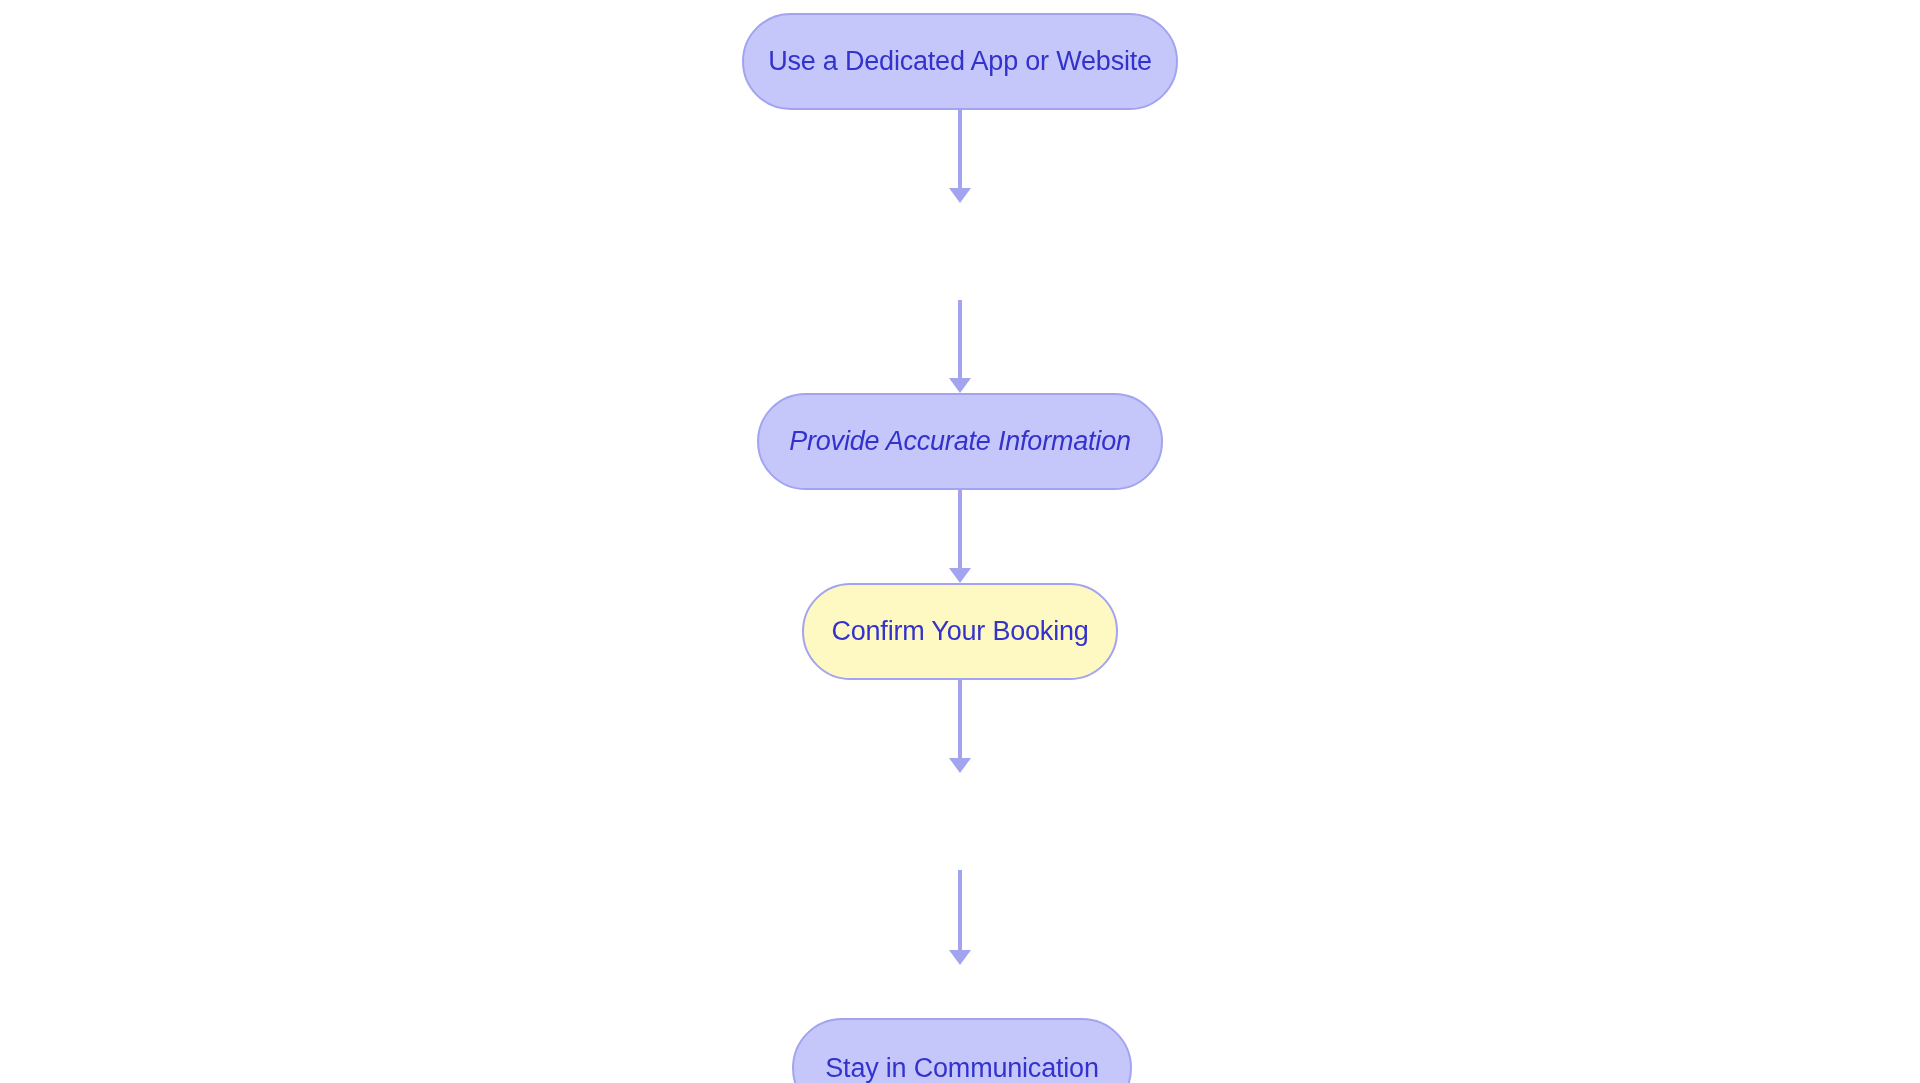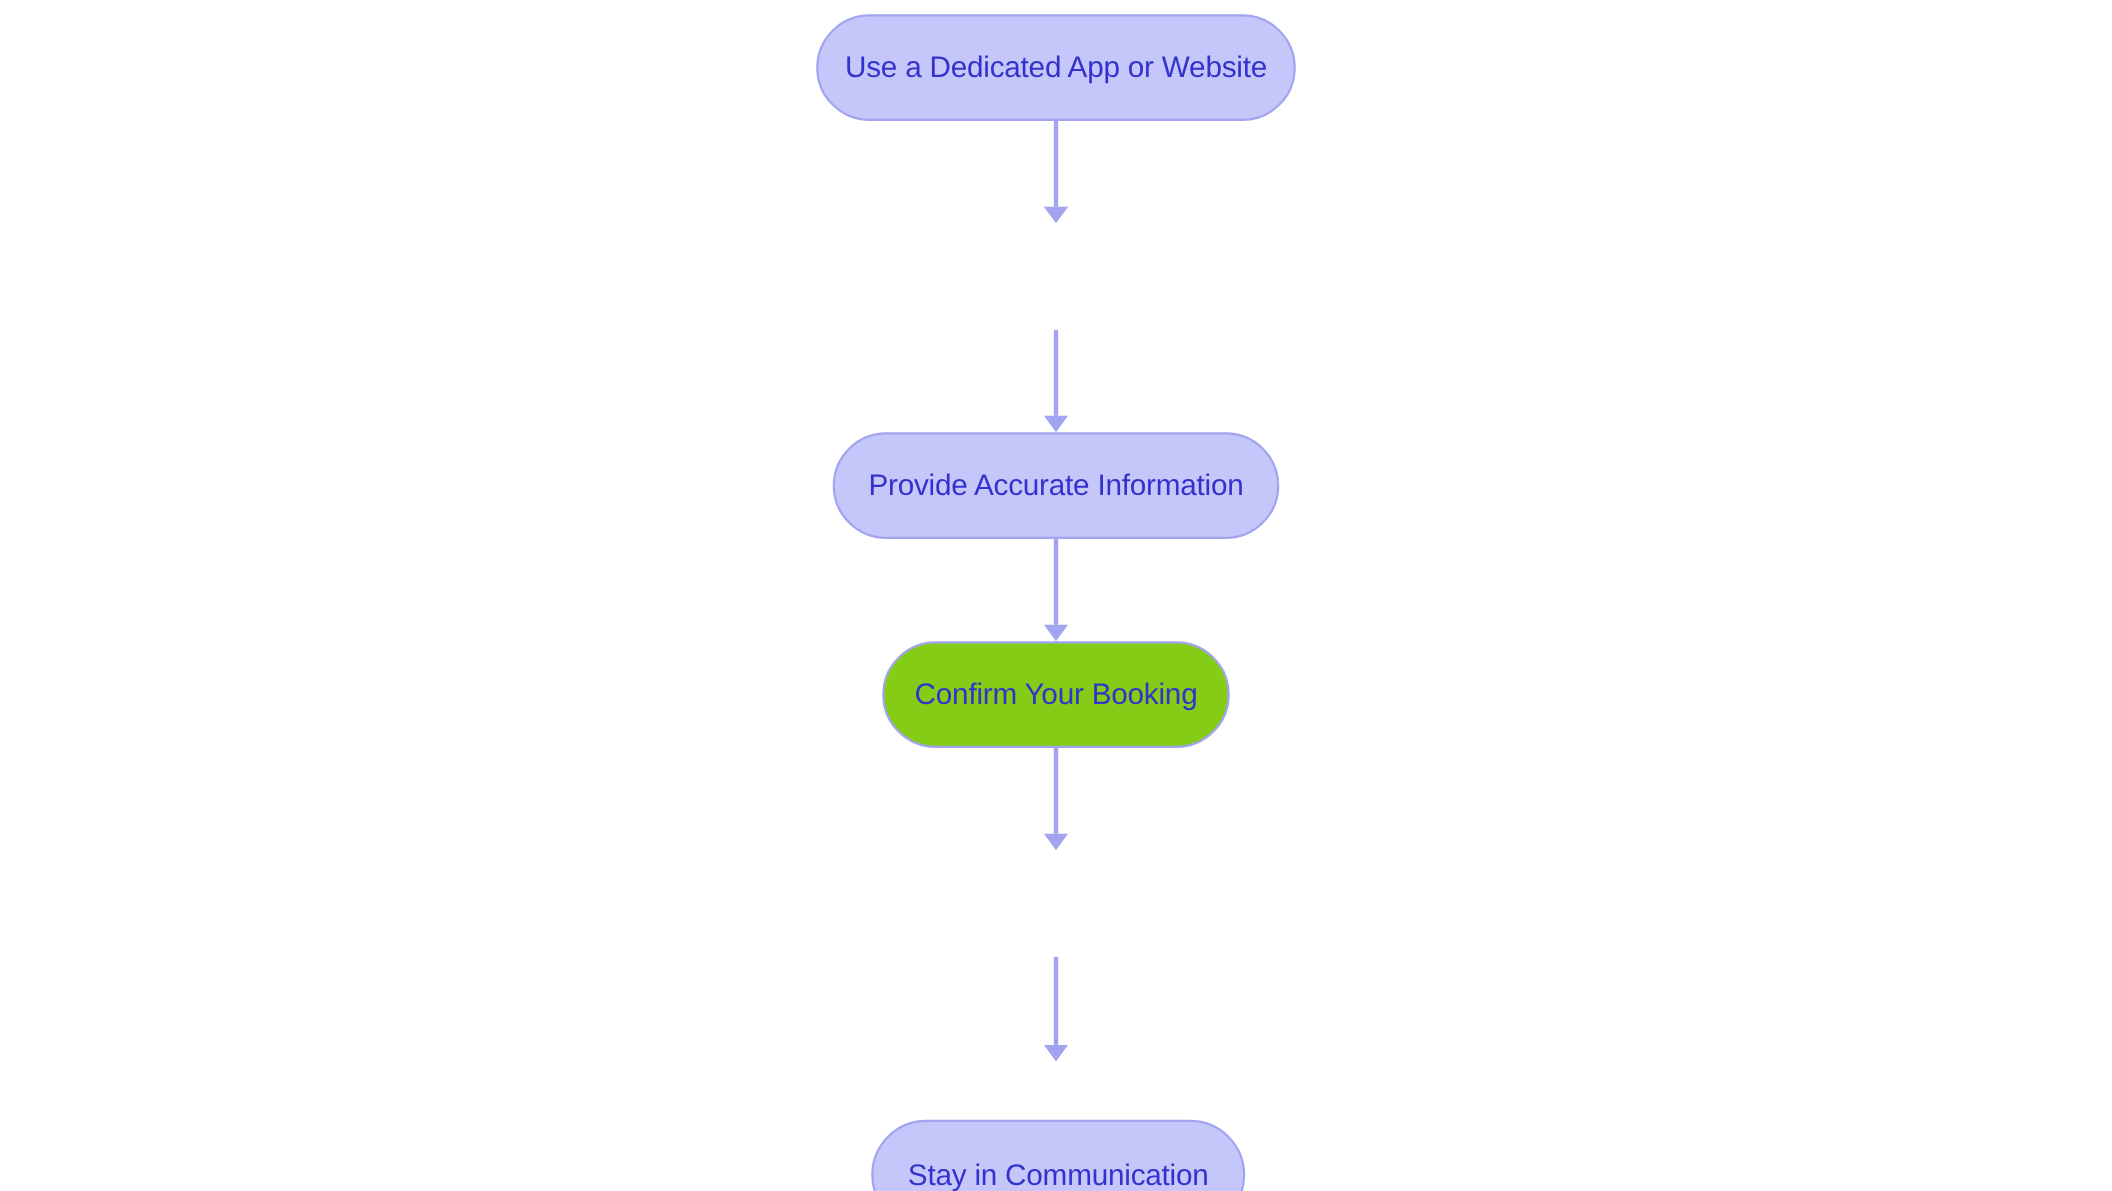--- a/index.html
+++ b/index.html
@@ -86,23 +86,23 @@
     <div class="conn-head" style="border-top-color: rgb(163, 164, 240);"></div>
   </div>
   <div class="connector" style="left: 949px; top: 870px; width: 22px; height: 95px;">
     <div class="conn-line" style="height: 80px; background: rgb(163, 164, 240);"></div>
     <div class="conn-head" style="border-top-color: rgb(163, 164, 240);"></div>
   </div>
 
   <div class="flow-node" style="left: 742px; top: 13px; width: 436px; height: 97px; background: rgb(197, 198, 250); border-color: rgb(163, 164, 240); color: rgb(51, 51, 204);">
     <span class="node-label">Use a Dedicated App or Website</span>
   </div>
-  <div class="flow-node" style="left: 757px; top: 393px; width: 406px; height: 97px; background: rgb(197, 198, 250); border-color: rgb(163, 164, 240); color: rgb(51, 51, 204);">
+  <div class="flow-node" style="left: 757px; top: 393px; width: 406px; height: 97px; background: rgb(197, 198, 250); border-color: rgb(163, 164, 240); color: rgb(51, 51, 204); font-style: italic;">
     <span class="node-label">Provide Accurate Information</span>
   </div>
-  <div class="flow-node" style="left: 802px; top: 583px; width: 316px; height: 97px; background: #84cc16; border-color: rgb(163, 164, 240); color: rgb(51, 51, 204);">
+  <div class="flow-node" style="left: 802px; top: 583px; width: 316px; height: 97px; background: #fef9c3; border-color: rgb(163, 164, 240); color: rgb(51, 51, 204);">
     <span class="node-label">Confirm Your Booking</span>
   </div>
   <div class="flow-node" style="left: 792px; top: 1018px; width: 340px; height: 100px; background: rgb(197, 198, 250); border-color: rgb(163, 164, 240); color: rgb(51, 51, 204);">
     <span class="node-label">Stay in Communication</span>
   </div>
 
 </div>
 
 </body></html>

